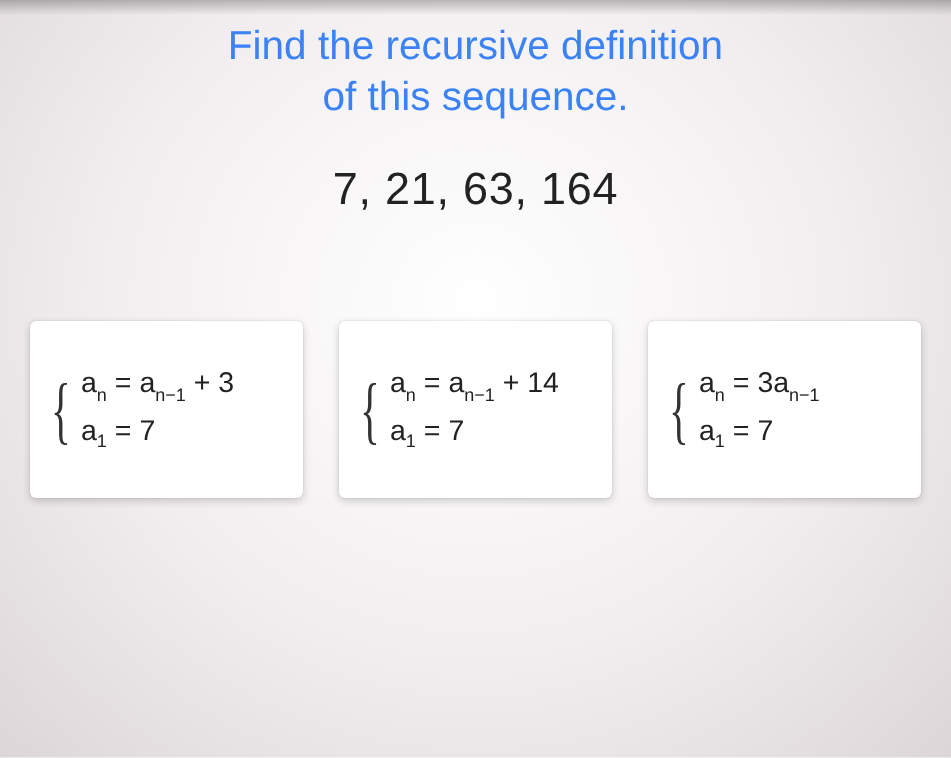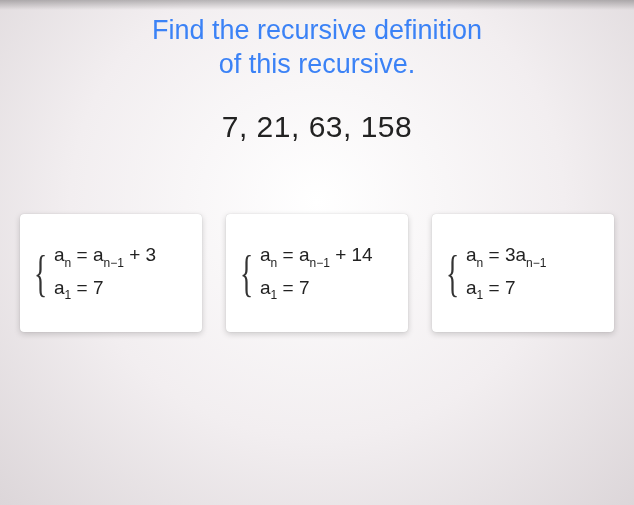--- a/index.html
+++ b/index.html
@@ -80,24 +80,24 @@
     top: 1px;
   }
 </style>
 </head>
 <body>
 
 <div class="top-shadow"></div>
 
 <div class="question">
   <div>Find the recursive definition</div>
-  <div>of this recursive.</div>
+  <div>of this sequence.</div>
 </div>
 
-<div class="sequence">7, 21, 63, 158</div>
+<div class="sequence">7, 21, 63, 164</div>
 
 <div class="options">
 
   <div class="card">
     <div class="brace-wrap">
       <div class="brace">{</div>
       <div class="eqs">
         <div class="eq">a<sub>n</sub> = a<sub>n−1</sub> + 3</div>
         <div class="eq">a<sub>1</sub> = 7</div>
       </div>

